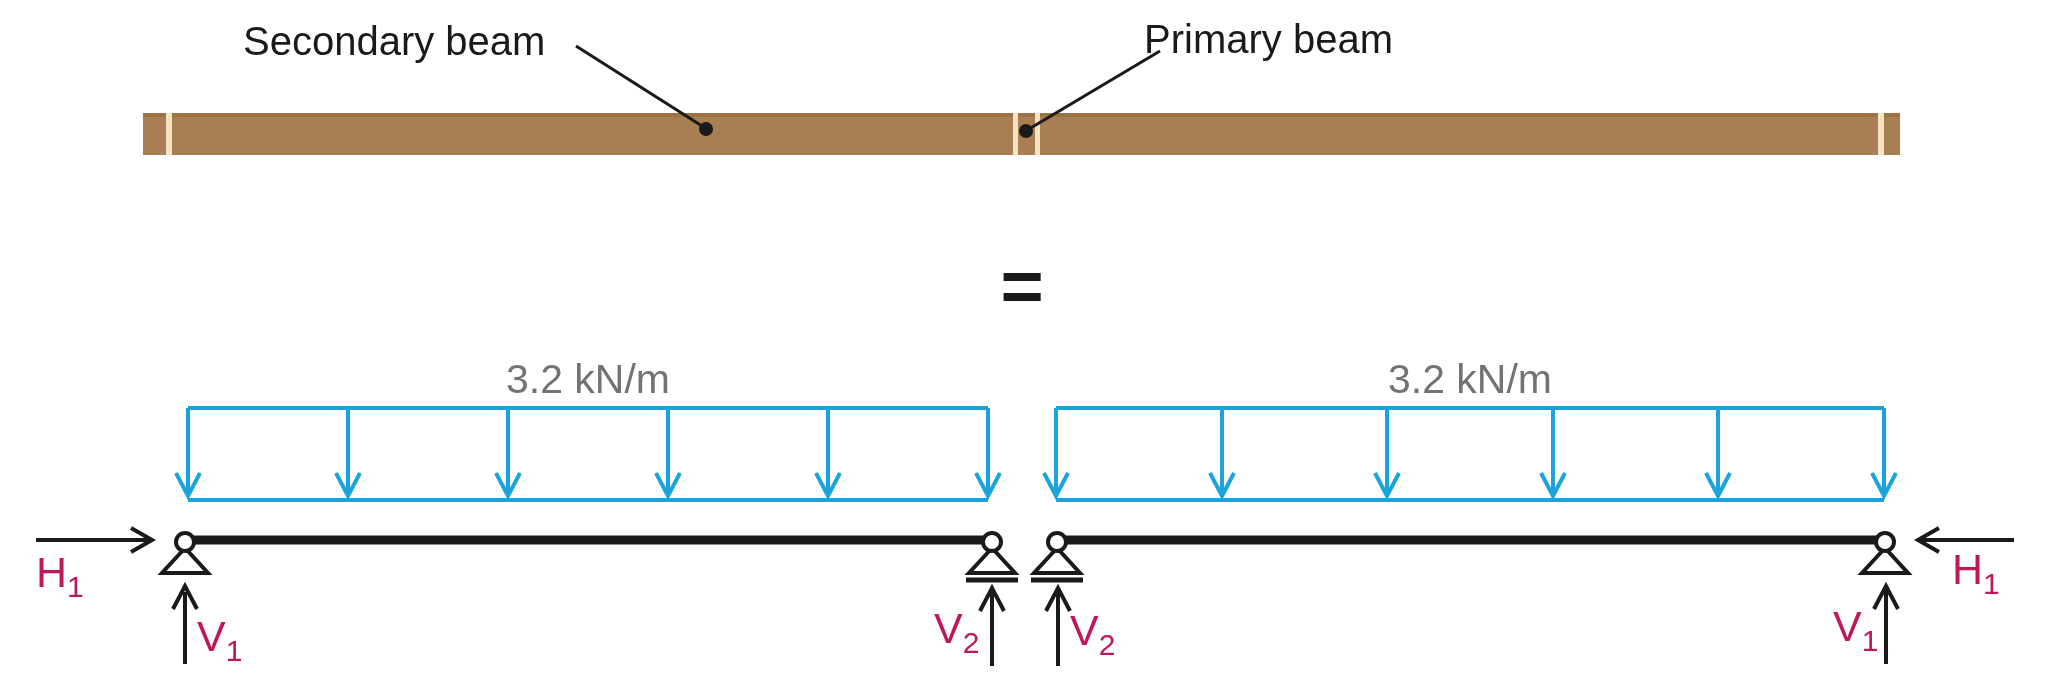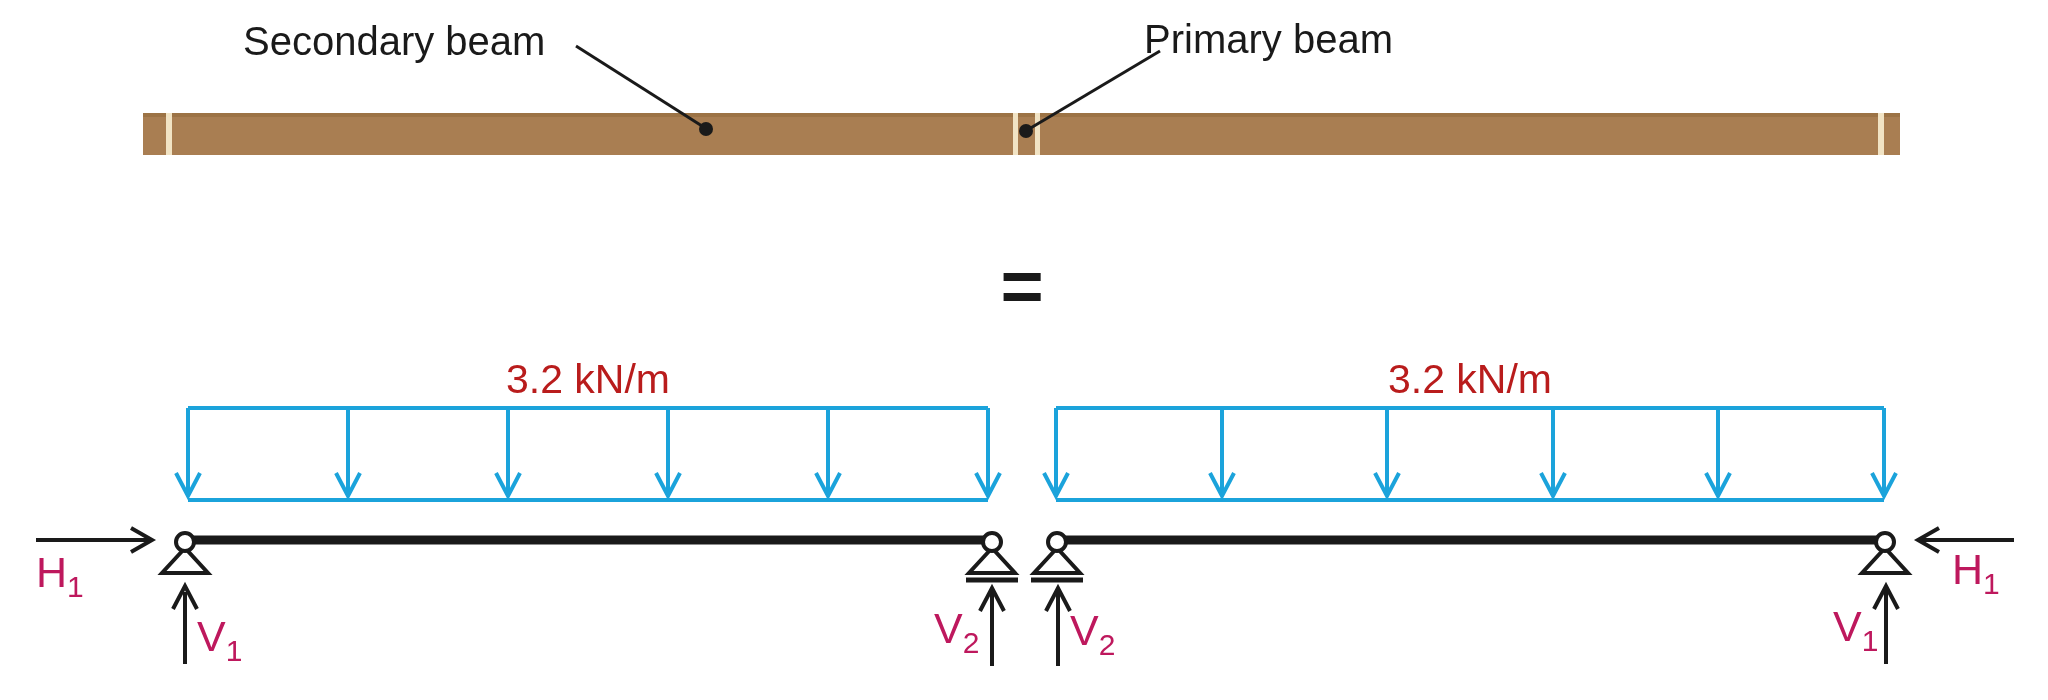--- a/index.html
+++ b/index.html
@@ -7,21 +7,21 @@
     width: 2048px; height: 700px;
     background: #ffffff;
     overflow: hidden;
     font-family: "Liberation Sans", "DejaVu Sans", sans-serif;
     color: #1a1a1a;
   }
   #stage { position: relative; width: 2048px; height: 492px; }
   #diagram-svg { position: absolute; left: 0; top: 0; }
   .lbl { position: absolute; white-space: nowrap; line-height: 1; }
   .callout { font-size: 40px; color: #1a1a1a; }
-  .load-lbl { font-size: 41px; color: #b91c1c; transform: translateX(-50%); }
+  .load-lbl { font-size: 41px; color: #737373; transform: translateX(-50%); }
   .force-lbl { font-size: 43px; color: #be185d; }
   .force-lbl .sub { font-size: 30px; vertical-align: -10px; }
   .equals { font-size: 74px; font-weight: 700; transform: translateX(-50%); }
 </style>
 </head>
 <body>
 
 <div id="stage">
 
   <svg id="diagram-svg" width="2048" height="700" viewBox="0 0 2048 700">

